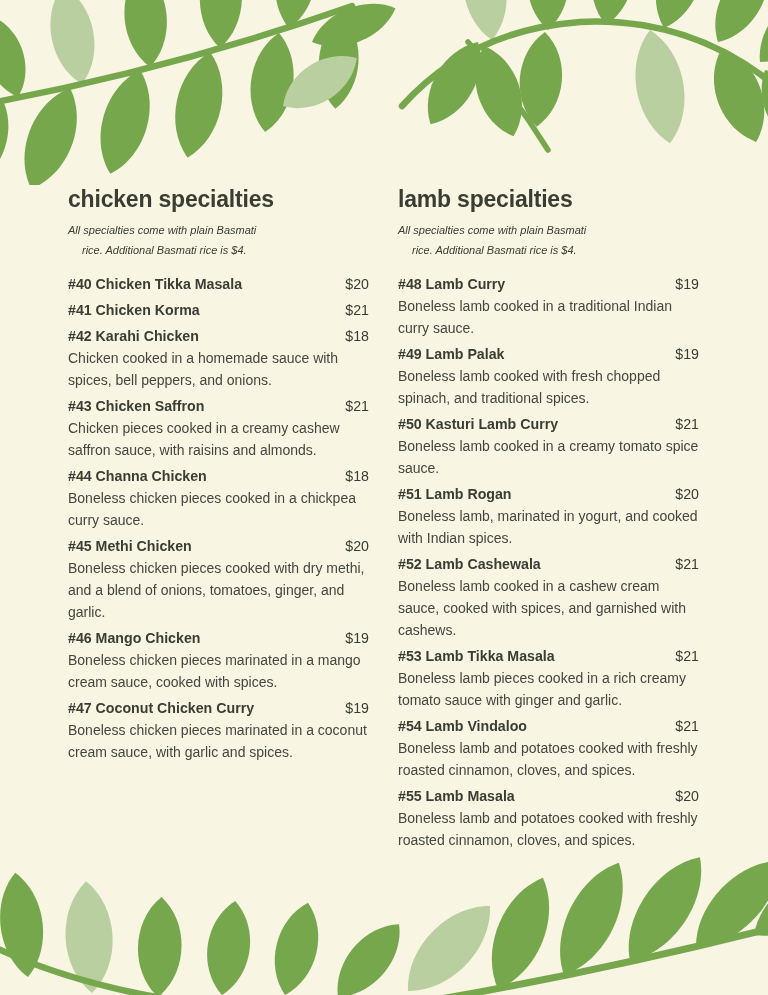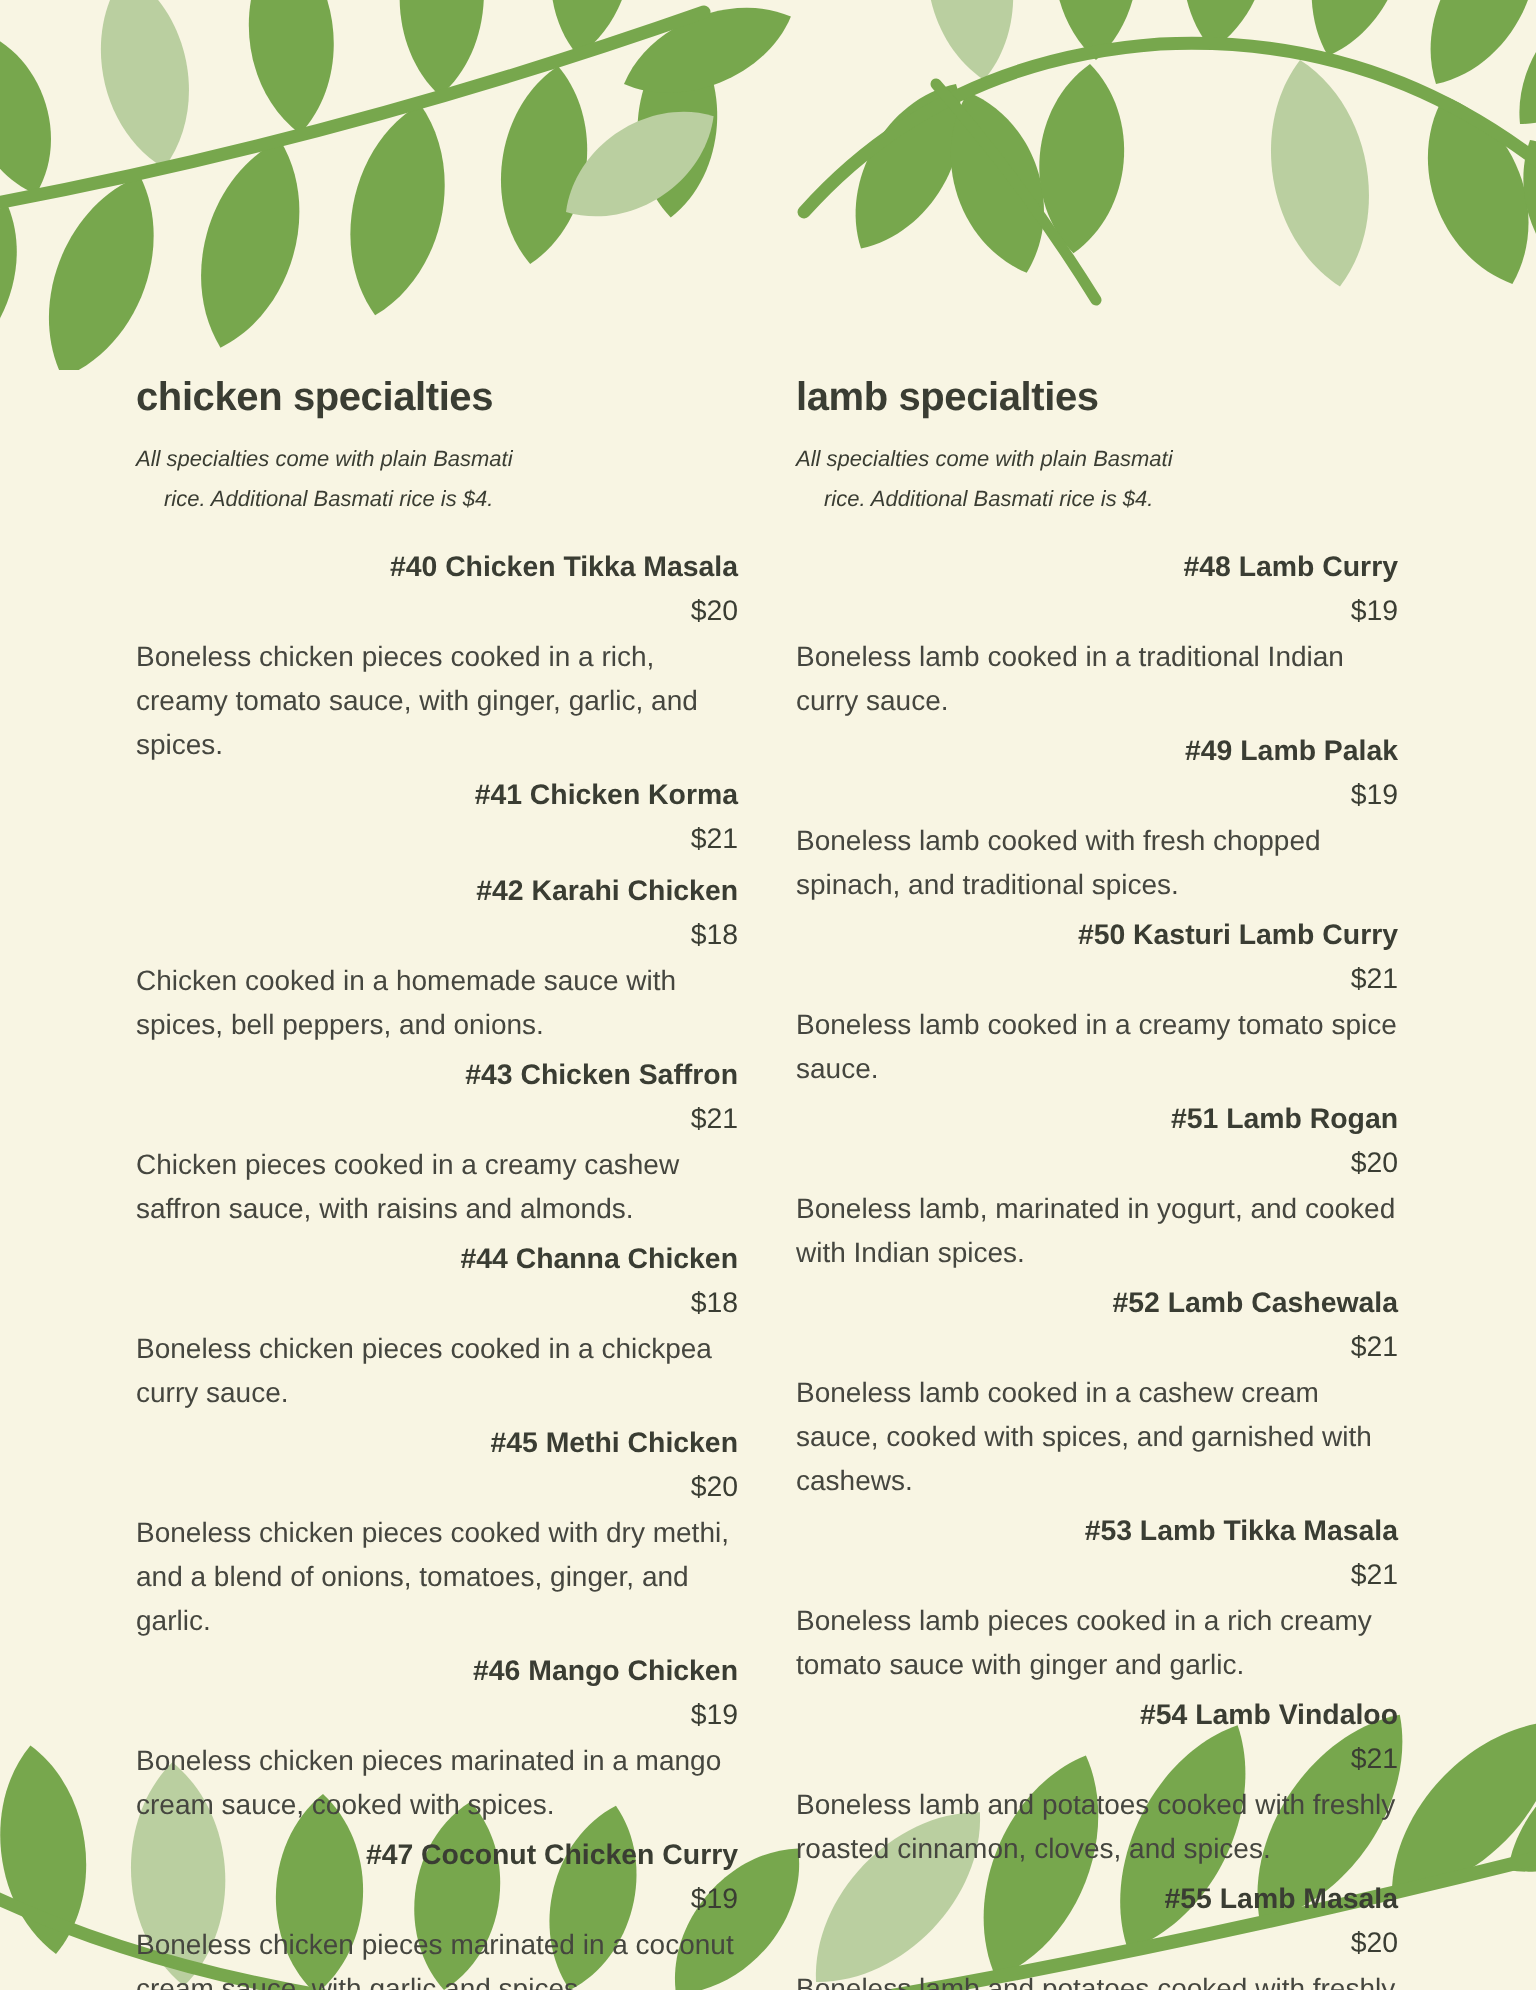--- a/index.html
+++ b/index.html
@@ -20,30 +20,30 @@
   .decor{position:absolute;left:0;pointer-events:none;}
   .decor-top{top:0;}
   .decor-bottom{bottom:0;}
   .leaf-dark{fill:var(--green);}
   .leaf-light{fill:var(--green-light);}
   .stem{fill:none;stroke:var(--green);stroke-linecap:round;}
   .col{position:absolute;top:186px;width:301px;}
   .col-left{left:68px;}
   .col-right{left:398px;}
   .section-title{
-    margin:0 0 8px;font-size:20px;line-height:26px;font-weight:700;
+    margin:0 0 8px;font-size:23px;line-height:26px;font-weight:700;
     letter-spacing:-0.2px;color:var(--ink);
   }
   .section-note{margin:0 0 13px;font-style:italic;font-size:11px;line-height:20px;color:var(--ink);}
   .section-note span{display:block;}
   .section-note .note-line2{margin-left:14px;}
   .item{margin-bottom:4px;}
   .item-head{
     display:flex;justify-content:space-between;align-items:flex-end;
-    font-size:14.2px;line-height:22px;font-weight:700;color:var(--ink);flex-direction:column;
+    font-size:14.2px;line-height:22px;font-weight:700;color:var(--ink);
   }
   .item-price{font-weight:400;color:var(--ink);flex:none;padding-left:8px;margin-left:23px;}
   .item-desc{margin:0;font-size:14px;line-height:22px;color:var(--ink-soft);}
 </style>
 </head>
 <body>
 
 <svg class="decor decor-top" width="768" height="185" viewBox="0 0 768 185" aria-hidden="true">
   <defs>
     <path id="leaf" d="M0 0 C 25 -33 75 -33 100 0 C 75 33 25 33 0 0 Z"></path>
@@ -104,21 +104,20 @@
     <span class="note-line1">All specialties come with plain Basmati</span>
     <span class="note-line2">rice. Additional Basmati rice is $4.</span>
   </p>
   <div class="items">
 
       <div class="item">
         <div class="item-head">
           <span class="item-name">#40 Chicken Tikka Masala</span>
           <span class="item-price">$20</span>
         </div>
-        <p class="item-desc">Boneless chicken pieces cooked in a rich, creamy tomato sauce, with ginger, garlic, and spices.</p>
       </div>
 
       <div class="item">
         <div class="item-head">
           <span class="item-name">#41 Chicken Korma</span>
           <span class="item-price">$21</span>
         </div>
       </div>
 
       <div class="item">

